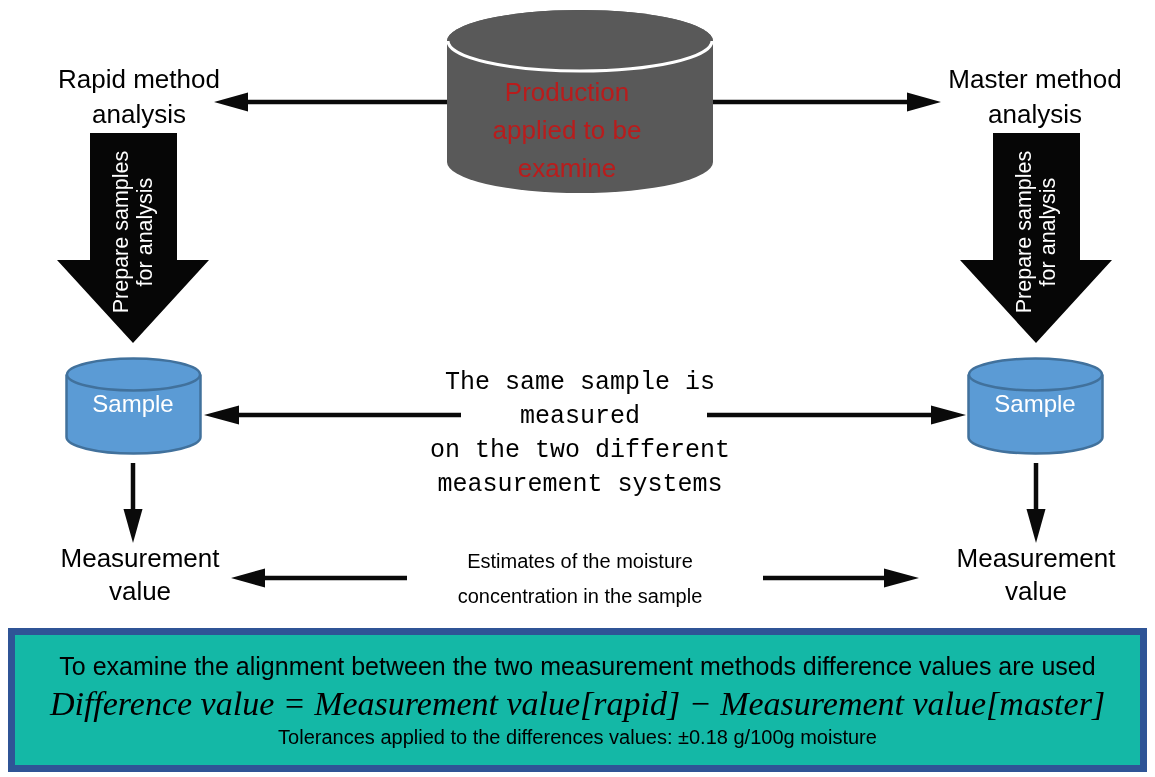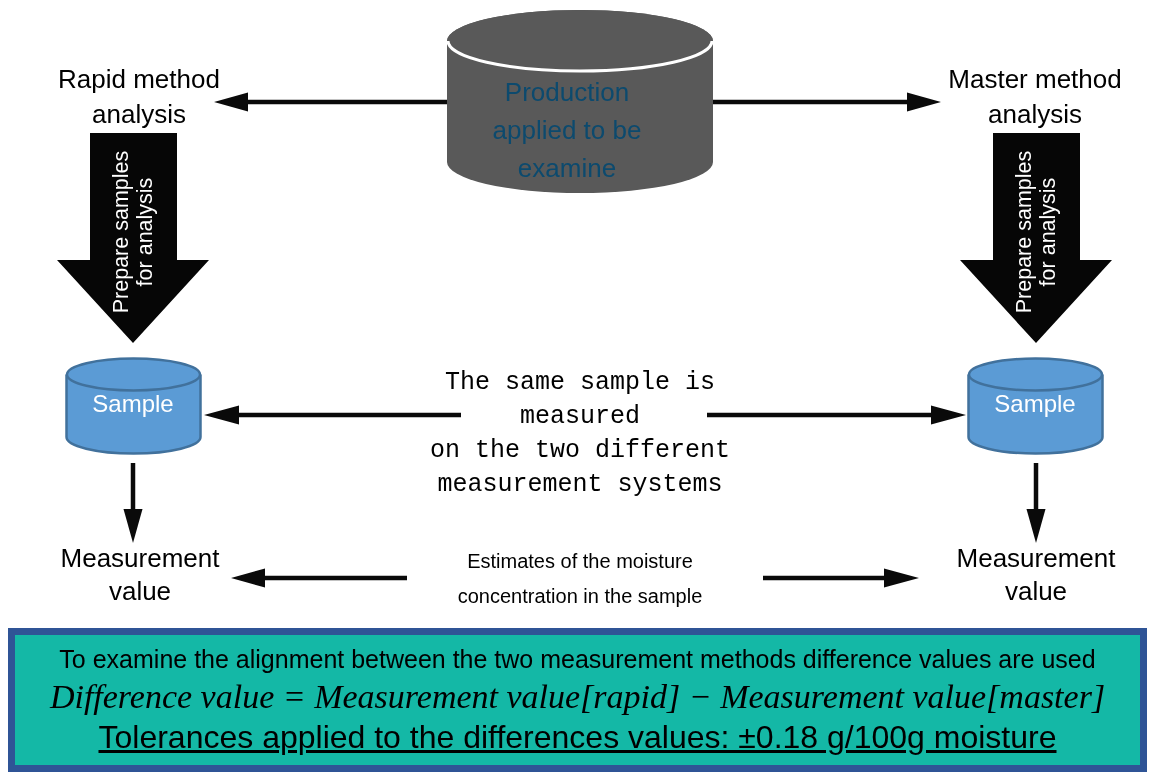--- a/index.html
+++ b/index.html
@@ -10,21 +10,21 @@
   .abs{position:absolute;}
   .txt{text-align:center;}
   .ln{display:block;}
   svg{display:block;}
   .arrow-overlay{left:0;top:0;pointer-events:none;}
 
   .rapid-label,.master-label{width:212px;top:62px;font-size:26px;line-height:35px;}
   .rapid-label{left:33px;}
   .master-label{left:929px;}
 
-  .prod-text{left:447px;top:73px;width:240px;color:#0c4a6e;font-size:26px;line-height:38px;}
+  .prod-text{left:447px;top:73px;width:240px;color:#b91c1c;font-size:26px;line-height:38px;}
 
   .fat-arrow-text{
     left:50%;top:47%;
     transform:translate(-50%,-50%) rotate(-90deg);
     width:210px;color:#fff;font-size:21.5px;line-height:1.12;text-align:center;
     white-space:nowrap;
   }
   .sample-text{width:136px;color:#fff;font-size:24px;top:390px;}
   .sample-text.left{left:65px;}
   .sample-text.right{left:967px;}
@@ -35,21 +35,21 @@
   .meas-label.right{left:934px;}
   .estimates-note{left:398px;top:544px;width:364px;font-size:20px;line-height:35px;}
 
   .footer-box{
     left:8px;top:628px;width:1139px;height:144px;box-sizing:border-box;
     background:#14b8a6;border:7px solid #2F5496;
     display:flex;flex-direction:column;justify-content:center;align-items:center;
   }
   .footer-line1{font-size:25px;}
   .footer-formula{font-family:Liberation Serif, serif;font-style:italic;font-size:34px;margin:4px 0 3px 0;}
-  .footer-line3{font-size:32px;text-decoration:underline;}
+  .footer-line3{font-size:20px;}
 </style>
 </head>
 <body>
 
 <div class="canvas">
 
   <svg class="abs arrow-overlay" width="1155" height="777" viewBox="0 0 1155 777">
     <g stroke="#0a0a0a" stroke-width="4.5" fill="#0a0a0a">
       <g>
         <line x1="450" y1="102" x2="246" y2="102"></line>

